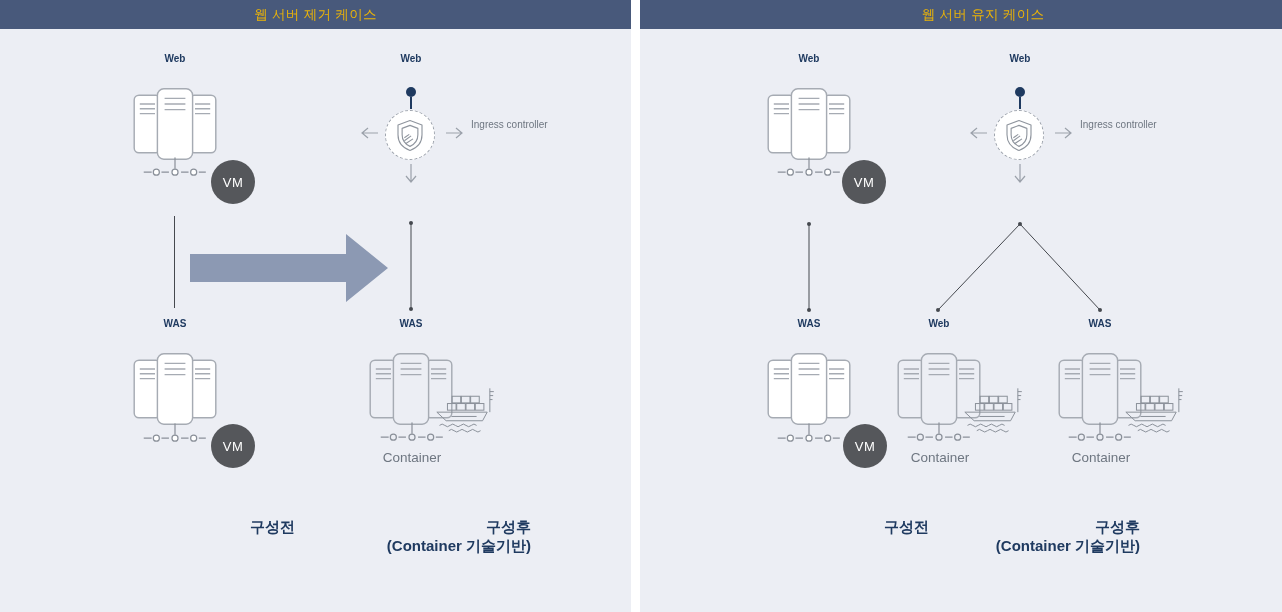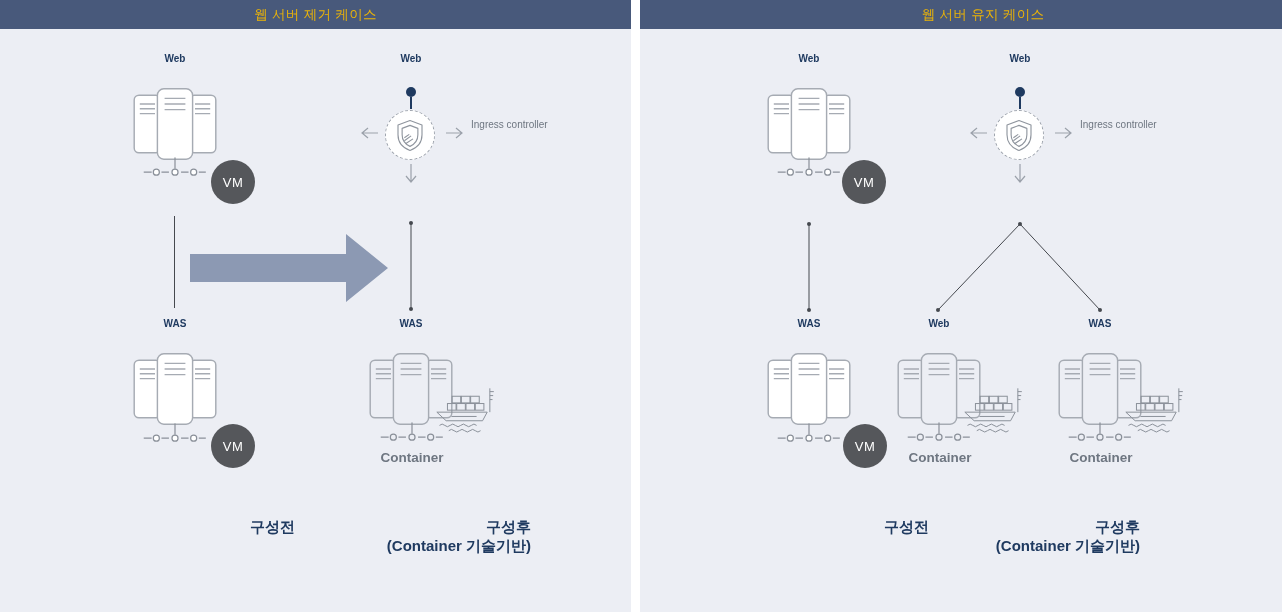--- a/index.html
+++ b/index.html
@@ -9,21 +9,21 @@
   }
   *{margin:0;padding:0;box-sizing:border-box}
   html,body{background:#fff}
   body{font-family:"Liberation Sans","DejaVu Sans",sans-serif;}
   .canvas{position:relative;width:1282px;height:612px;background:#fff;overflow:hidden}
   .panel{position:absolute;top:0;height:612px;background:var(--panel-bg)}
   .panel-header{position:absolute;left:0;top:0;width:100%;height:29px;background:var(--header-bg);
     color:#eab308;font-size:13.5px;font-weight:400;display:flex;align-items:center;justify-content:center;letter-spacing:.3px}
   .abs{position:absolute}
   .lbl{position:absolute;width:120px;text-align:center;color:var(--navy);font-size:10px;font-weight:600}
-  .glbl{position:absolute;width:120px;text-align:center;color:var(--gray-text);font-size:13.5px;font-weight:700}
+  .glbl{position:absolute;width:120px;text-align:center;color:var(--gray-text);font-size:13.5px;font-weight:400}
   .cap{position:absolute;width:240px;text-align:right;color:var(--navy);font-size:15px;font-weight:700;line-height:19px}
   .vm-badge{position:absolute;width:44px;height:44px;border-radius:50%;background:var(--vm-bg);
     color:#fff;font-size:13px;font-weight:500;display:flex;align-items:center;justify-content:center;letter-spacing:.5px}
   .vline{position:absolute;width:1px;background:var(--line-color)}
   .dot{position:absolute;width:10px;height:10px;border-radius:50%;background:var(--navy)}
   .stem{position:absolute;width:1.5px;background:var(--navy)}
   .dashed-circle{position:absolute;width:50px;height:50px;border-radius:50%;background:#fff;
     border:1px dashed #9BA1AA;display:flex;align-items:center;justify-content:center}
   .ingress-text{position:absolute;width:92px;color:var(--gray-text);font-size:10px;line-height:18px;text-align:left}
   svg.vm-style{--srv-fill:#fff}

